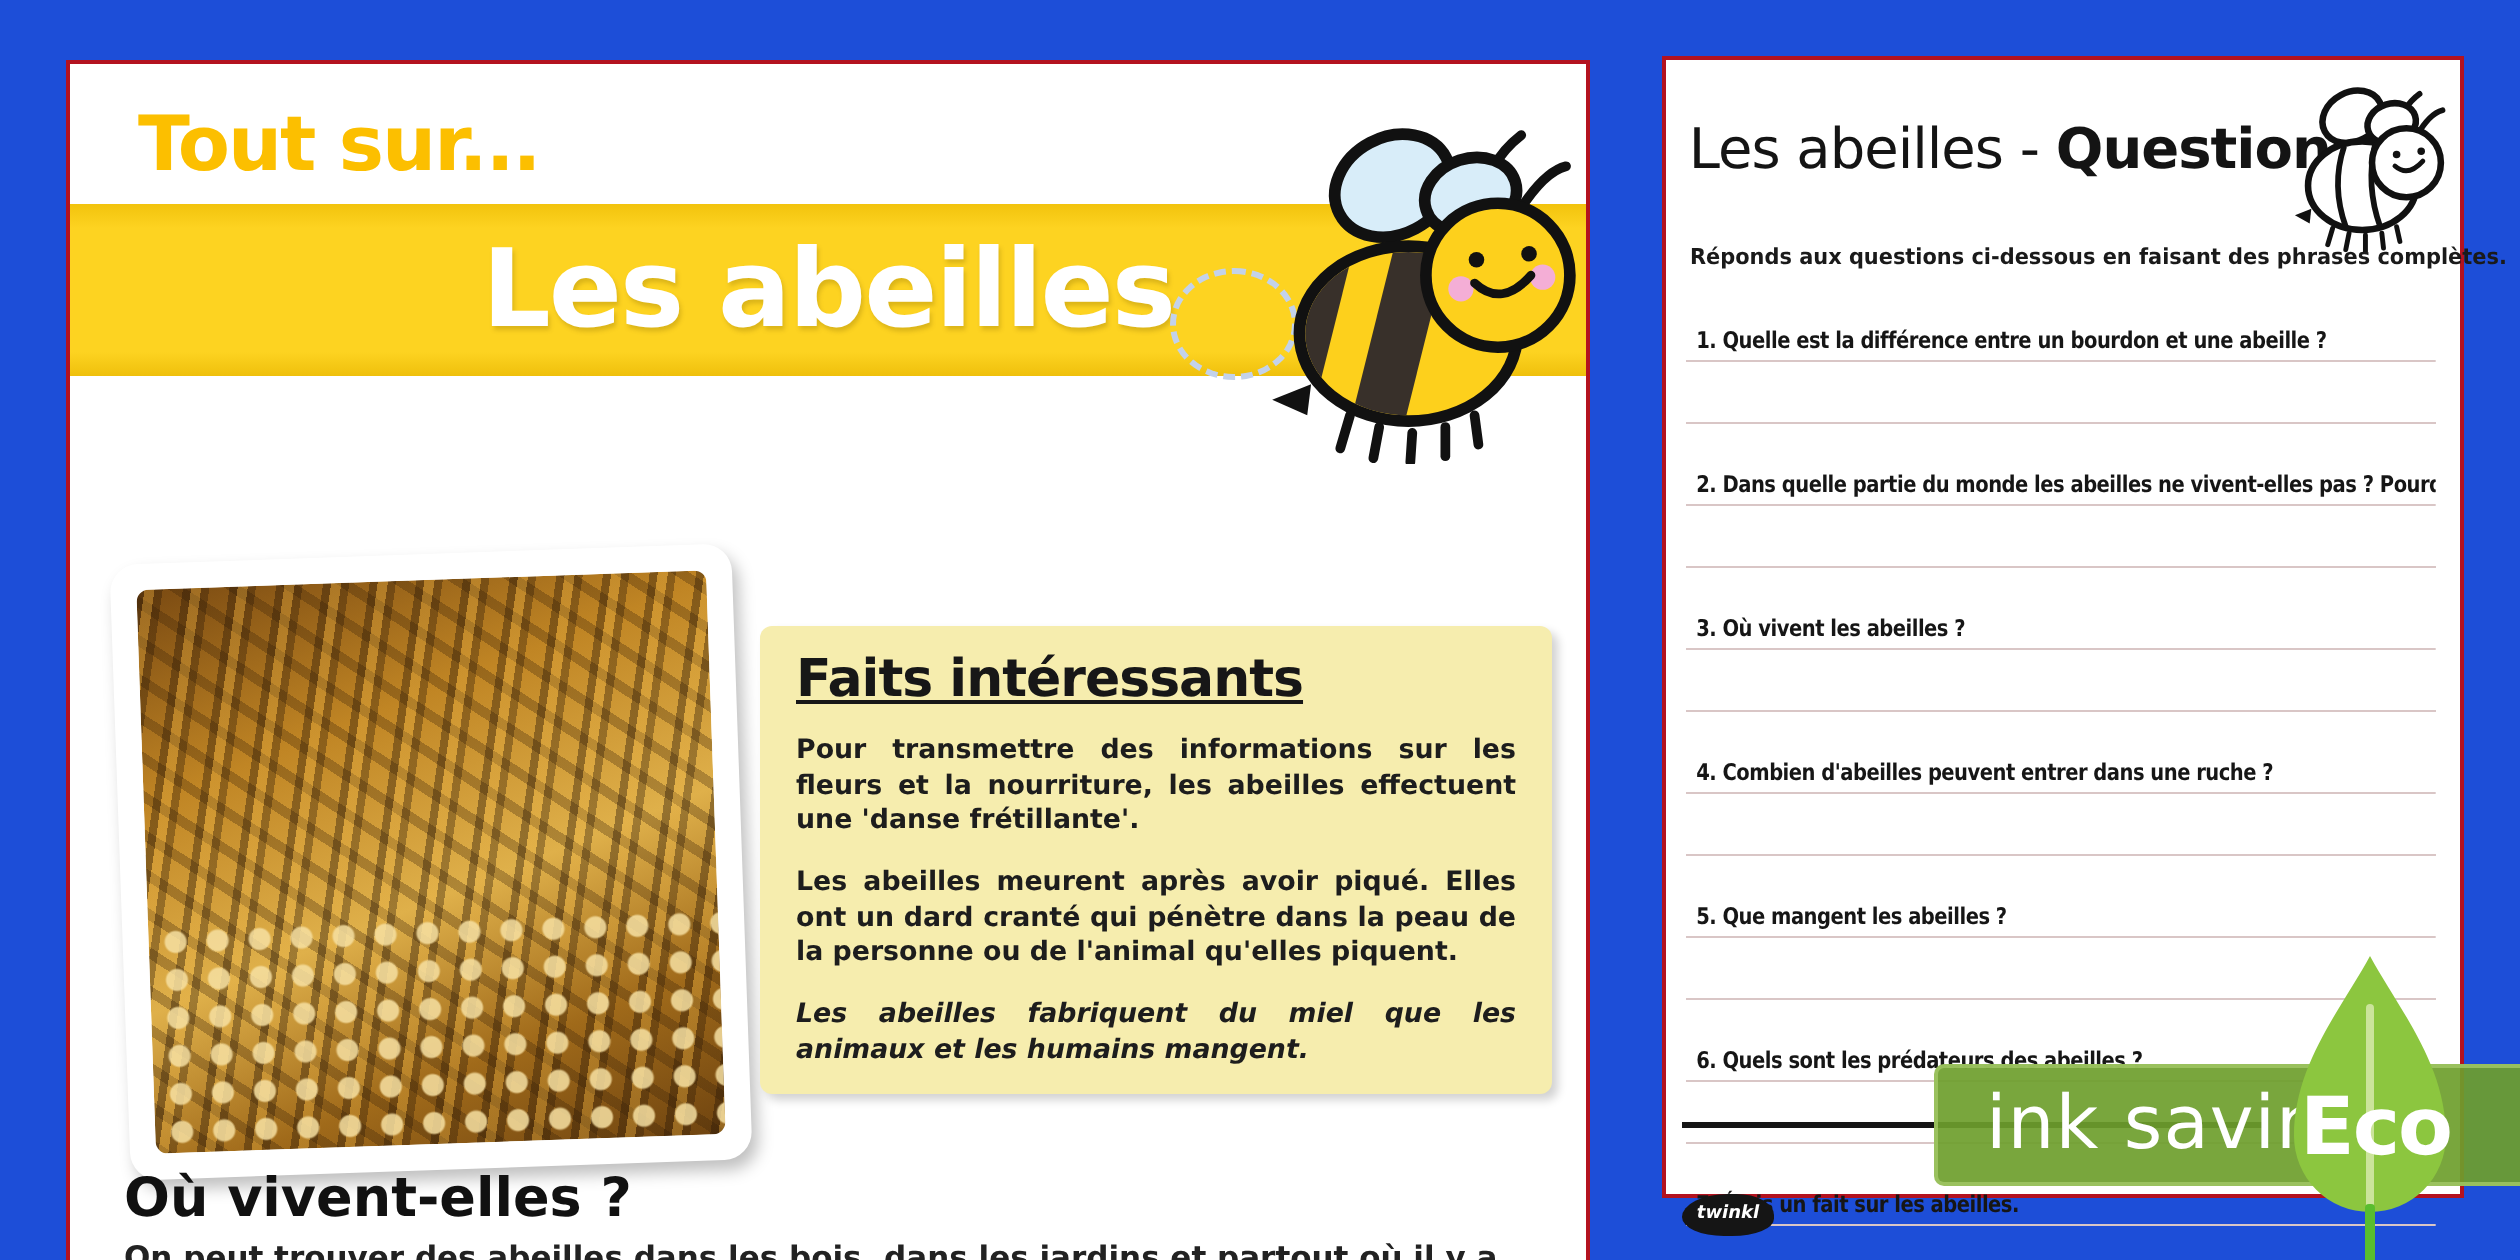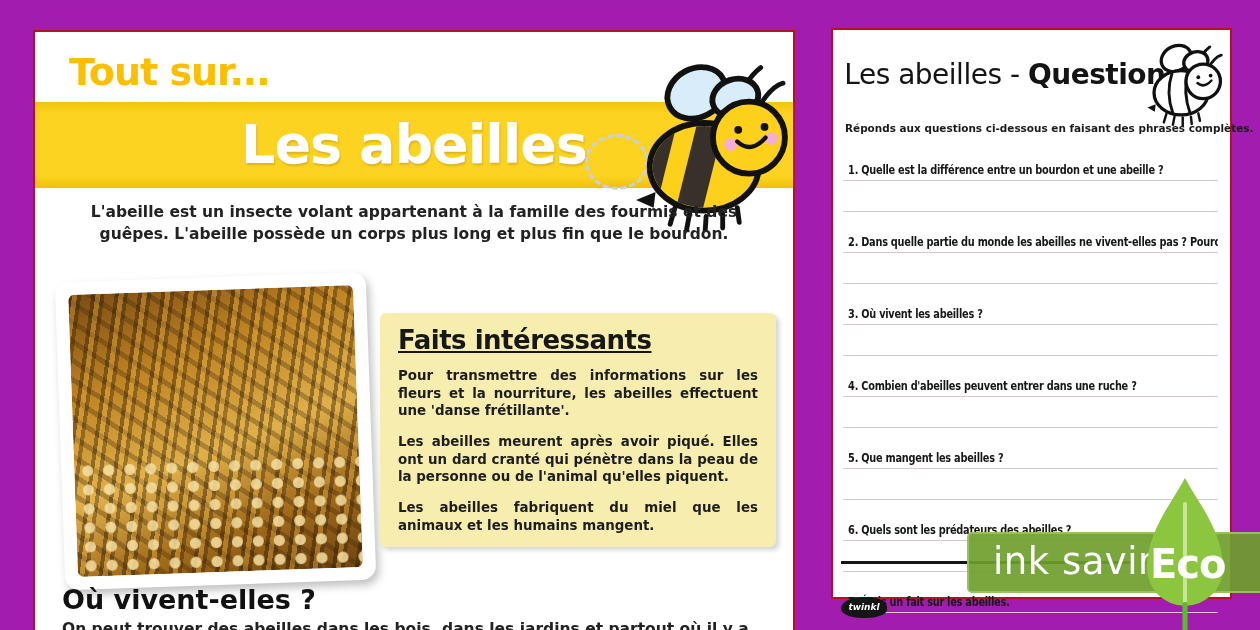--- a/index.html
+++ b/index.html
@@ -1,17 +1,17 @@
 <!DOCTYPE html>
 <html><head>
 <meta charset="utf-8">
 <style>
   html,body{margin:0;padding:0;}
   body{width:1260px;height:630px;font-family:"DejaVu Sans",sans-serif;}
-  .stage{position:relative;width:1260px;height:630px;background:#a21caf;overflow:hidden;}
+  .stage{position:relative;width:1260px;height:630px;background:#1d4ed8;overflow:hidden;}
 
   .page{position:absolute;background:#ffffff;border:2px solid #b3121f;box-sizing:border-box;}
   .left-page{left:33px;top:30px;width:762px;height:640px;overflow:hidden;}
   .right-page{left:831px;top:28px;width:401px;height:571px;}
 
   
   .eyebrow{position:absolute;left:34px;top:18px;font-size:38px;font-weight:bold;color:#fcbf00;letter-spacing:-1px;}
   .banner{position:absolute;left:0;right:0;top:70px;height:86px;
           background:linear-gradient(180deg,#f2c30d 0%,#fdd321 14%,#fdd321 86%,#efc00c 100%);}
   .banner-title{width:100%;text-align:center;font-size:54px;font-weight:bold;color:#ffffff;
@@ -27,21 +27,21 @@
            repeating-linear-gradient(100deg, rgba(40,22,6,0.40) 0 4px, rgba(235,180,70,0.30) 4px 9px, rgba(40,22,6,0.35) 9px 13px, rgba(0,0,0,0) 13px 23px),
            repeating-linear-gradient(35deg, rgba(60,35,8,0.30) 0 5px, rgba(0,0,0,0) 5px 16px),
            linear-gradient(160deg,#7a4a12 0%,#c08524 28%,#dfb04a 55%,#a06a1a 78%,#6f4410 100%);}
   .photo-img:after{content:"";position:absolute;left:0;right:0;bottom:0;height:42%;opacity:.85;
          background-image:radial-gradient(circle,#f6e0a2 0 5px,rgba(0,0,0,0) 6px);
          background-size:21px 19px;background-position:3px 3px;}
   .facts{position:absolute;left:345px;top:281px;width:396px;box-sizing:border-box;background:#f6edae;
          border-radius:6px;padding:12px 18px 10px 18px;box-shadow:3px 3px 5px rgba(0,0,0,0.18);}
   .facts h2{margin:0 0 12px 0;font-size:26px;font-weight:bold;color:#171717;letter-spacing:-0.5px;text-decoration:underline;}
   .facts p{margin:0 0 13px 0;font-size:13.4px;font-weight:600;color:#1d1d1d;line-height:1.32;text-align:justify;}
-  .facts p:last-child{margin-bottom:2px;}
+  .facts p:last-child{margin-bottom:2px;font-style:italic;}
   .where-h{position:absolute;left:27px;top:552px;margin:0;font-size:27px;font-weight:bold;color:#111;}
   .where-t{position:absolute;left:27px;right:30px;top:588px;margin:0;font-size:15.5px;font-weight:600;color:#222;}
 
   
   .rp-title{position:absolute;left:0;top:28px;width:360px;text-align:center;font-size:28px;color:#141414;letter-spacing:-0.5px;}
   .rp-title .bold{font-weight:bold;}
   .bee-outline{position:absolute;right:3px;top:8px;width:82px;height:90px;}
   .instruction{position:absolute;left:12px;top:92px;margin:0;font-size:11px;font-weight:600;color:#1a1a1a;
                transform:scaleX(0.95);transform-origin:left;white-space:nowrap;}
   .questions{position:absolute;left:10px;right:12px;top:130px;}
@@ -98,21 +98,20 @@
         <path d="M97,166 L97,181"></path>
           <path d="M112,160 L114,175"></path>
       </g>
       <circle cx="124" cy="88" r="37" fill="#fdd01c" stroke="#111" stroke-width="6"></circle>
       <circle cx="113" cy="80" r="4" fill="#111"></circle>
         <circle cx="140" cy="77" r="4" fill="#111"></circle>
       <circle cx="105" cy="95" r="6.5" fill="#f4aed6"></circle>
         <circle cx="147" cy="89" r="6.5" fill="#f4aed6"></circle>
       <path d="M112,92 Q126,105 141,88" stroke="#111" stroke-width="4.5" fill="none" stroke-linecap="round"></path>
     </svg>
-    <p class="intro">L'abeille est un insecte volant appartenant à la famille des fourmis et des guêpes. L'abeille possède un corps plus long et plus fin que le bourdon.</p>
     <div class="photo">
       <div class="photo-img"></div>
     </div>
     <div class="facts">
       <h2>Faits intéressants</h2>
       <p>Pour transmettre des informations sur les fleurs et la nourriture, les abeilles effectuent une 'danse frétillante'.</p>
       <p>Les abeilles meurent après avoir piqué. Elles ont un dard cranté qui pénètre dans la peau de la personne ou de l'animal qu'elles piquent.</p>
       <p>Les abeilles fabriquent du miel que les animaux et les humains mangent.</p>
     </div>
     <h2 class="where-h">Où vivent-elles ?</h2>

